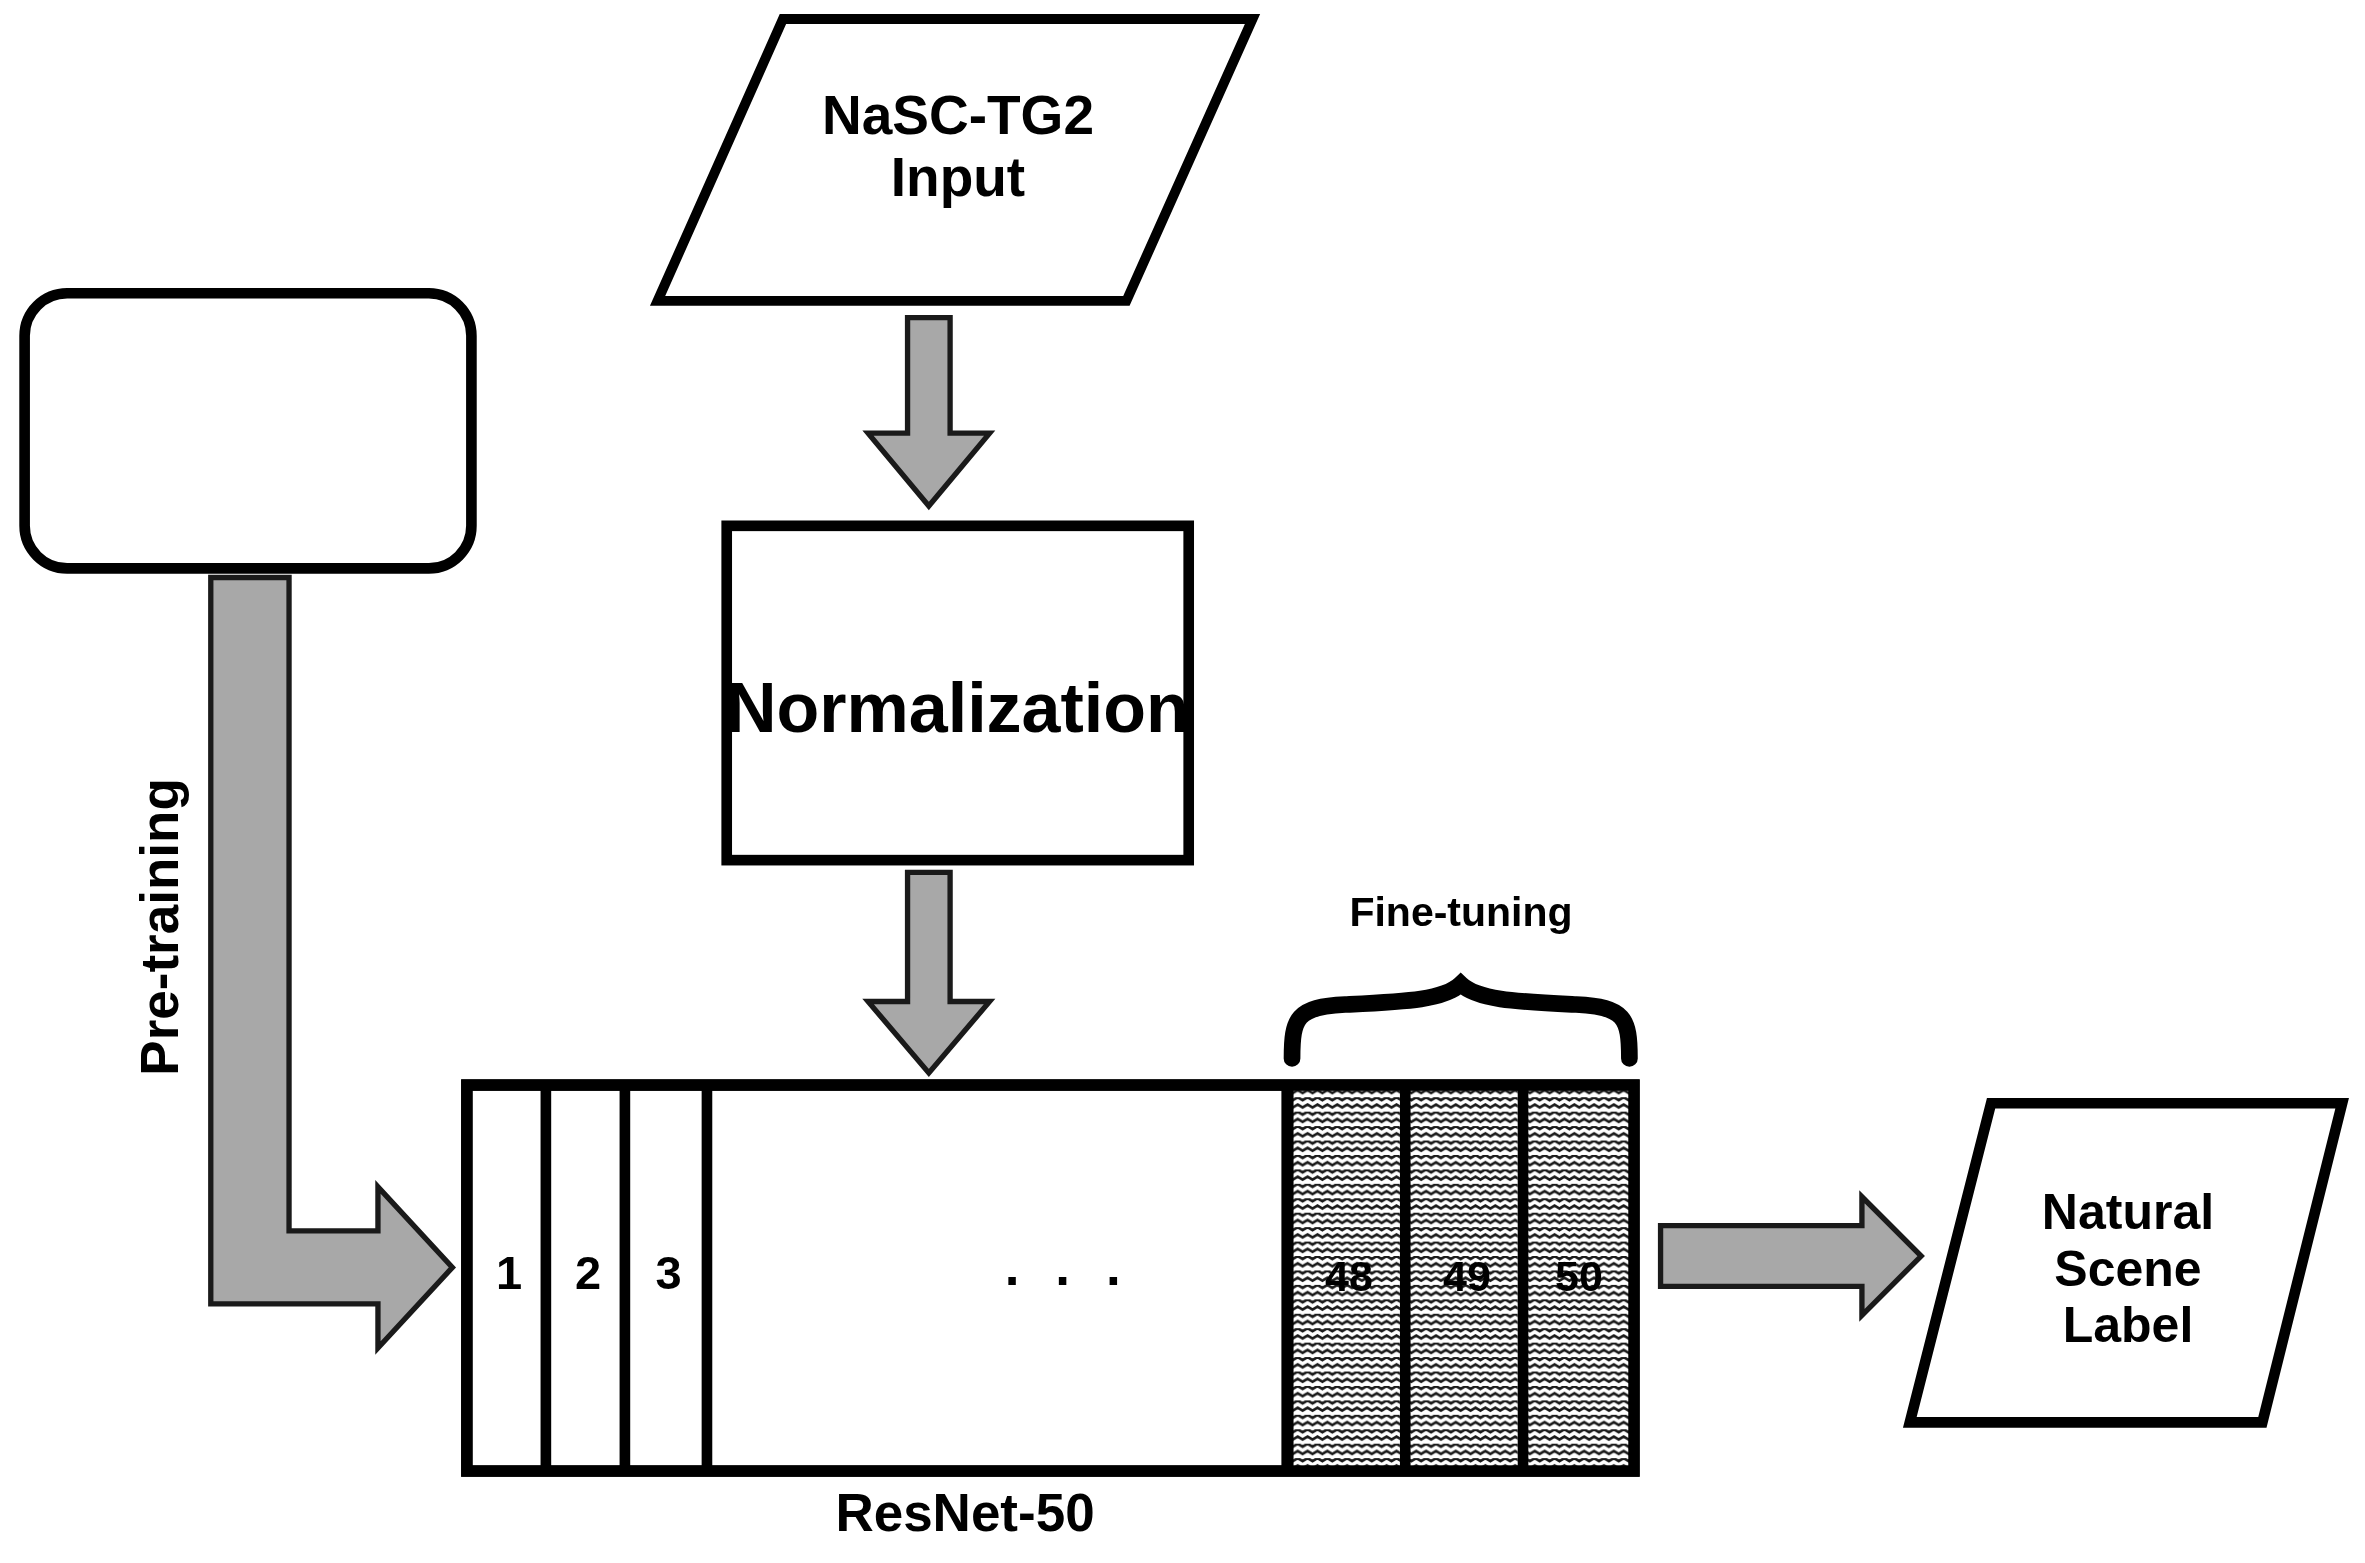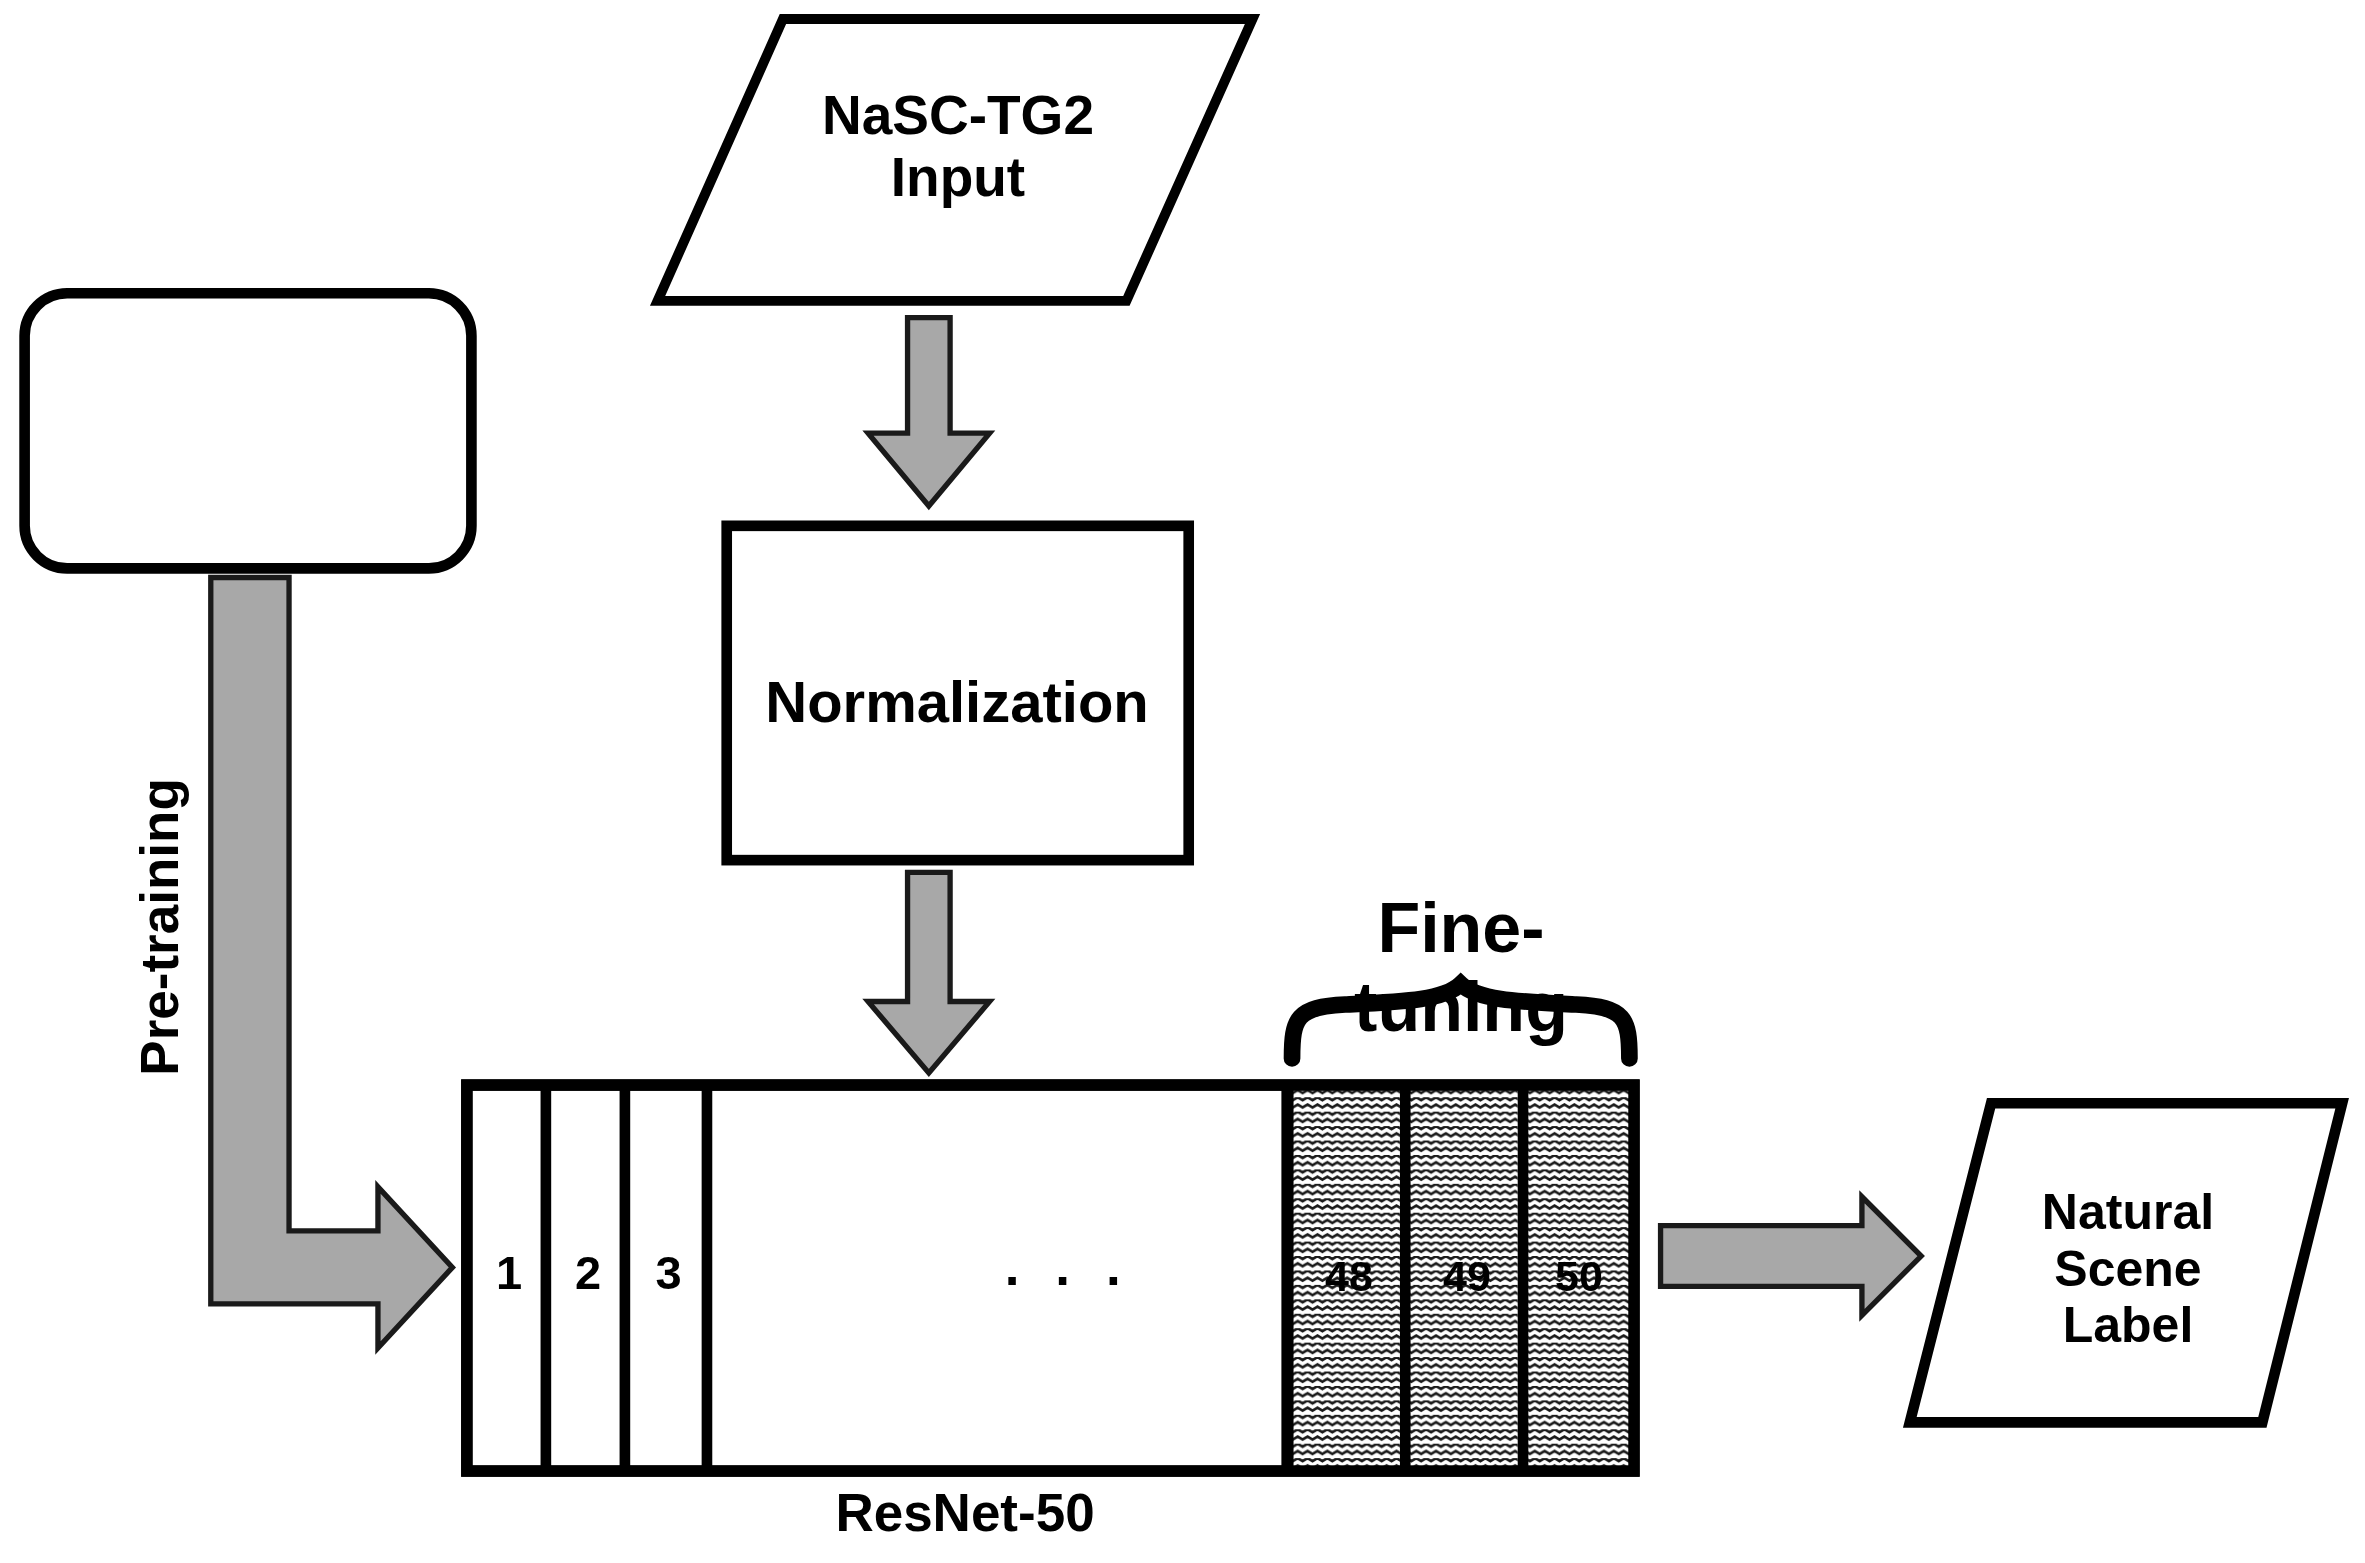--- a/index.html
+++ b/index.html
@@ -71,26 +71,26 @@
 
     <polygon points="2185,1613 2450,1613 2450,1575 2528,1653 2450,1731 2450,1693 2185,1693" fill="#A8A8A8" stroke="#1a1a1a" stroke-width="7" stroke-linejoin="miter"></polygon>
 
     <polygon points="2620,1452 3082,1452 2977,1872 2513,1872" fill="#ffffff" stroke="#000000" stroke-width="14" stroke-linejoin="miter"></polygon>
   </svg>
 
   <div class="lbl" style="left:768px;top:84px;width:380px;font-size:55px;">NaSC-TG2
 Input</div>
 
 
-  <div class="lbl" style="left:726px;top:669px;width:462px;font-size:58px;">Normalization</div>
+  <div class="lbl" style="left:726px;top:669px;width:462px;font-size:70px;">Normalization</div>
 
   <div class="lbl" style="left:-15px;top:897px;width:350px;font-size:53px;
               transform:rotate(-90deg);transform-origin:center center;">Pre-training</div>
 
-  <div class="lbl" style="left:1271px;top:889px;width:380px;font-size:70px;">Fine-tuning</div>
+  <div class="lbl" style="left:1271px;top:889px;width:380px;font-size:41px;">Fine-tuning</div>
 
   <div class="lbl" style="left:472px;top:1246px;width:74px;font-size:47px;">1</div>
   <div class="lbl" style="left:551px;top:1246px;width:74px;font-size:47px;">2</div>
   <div class="lbl" style="left:630px;top:1246px;width:77px;font-size:47px;">3</div>
 
   <div class="lbl" style="left:916px;top:1237px;width:304px;font-size:53px;letter-spacing:10.6px;">. . .</div>
 
   <div class="lbl" style="left:1292px;top:1252px;width:114px;font-size:43px;">48</div>
   <div class="lbl" style="left:1410px;top:1252px;width:114px;font-size:43px;">49</div>
   <div class="lbl" style="left:1526px;top:1252px;width:106px;font-size:43px;">50</div>

